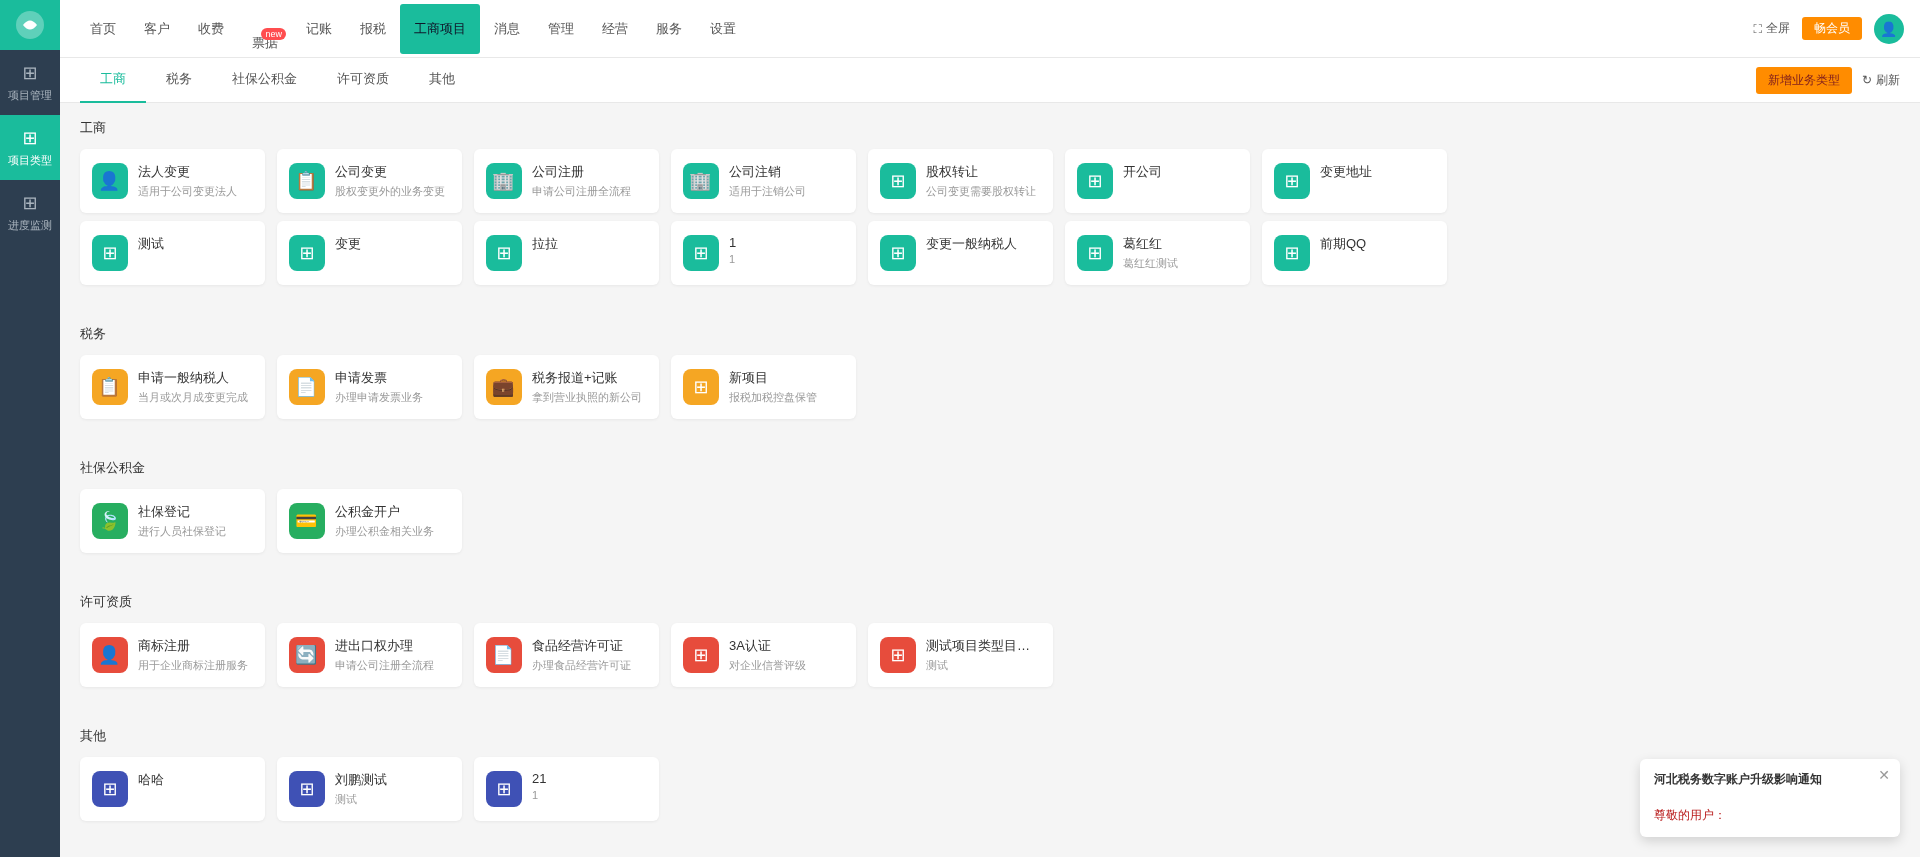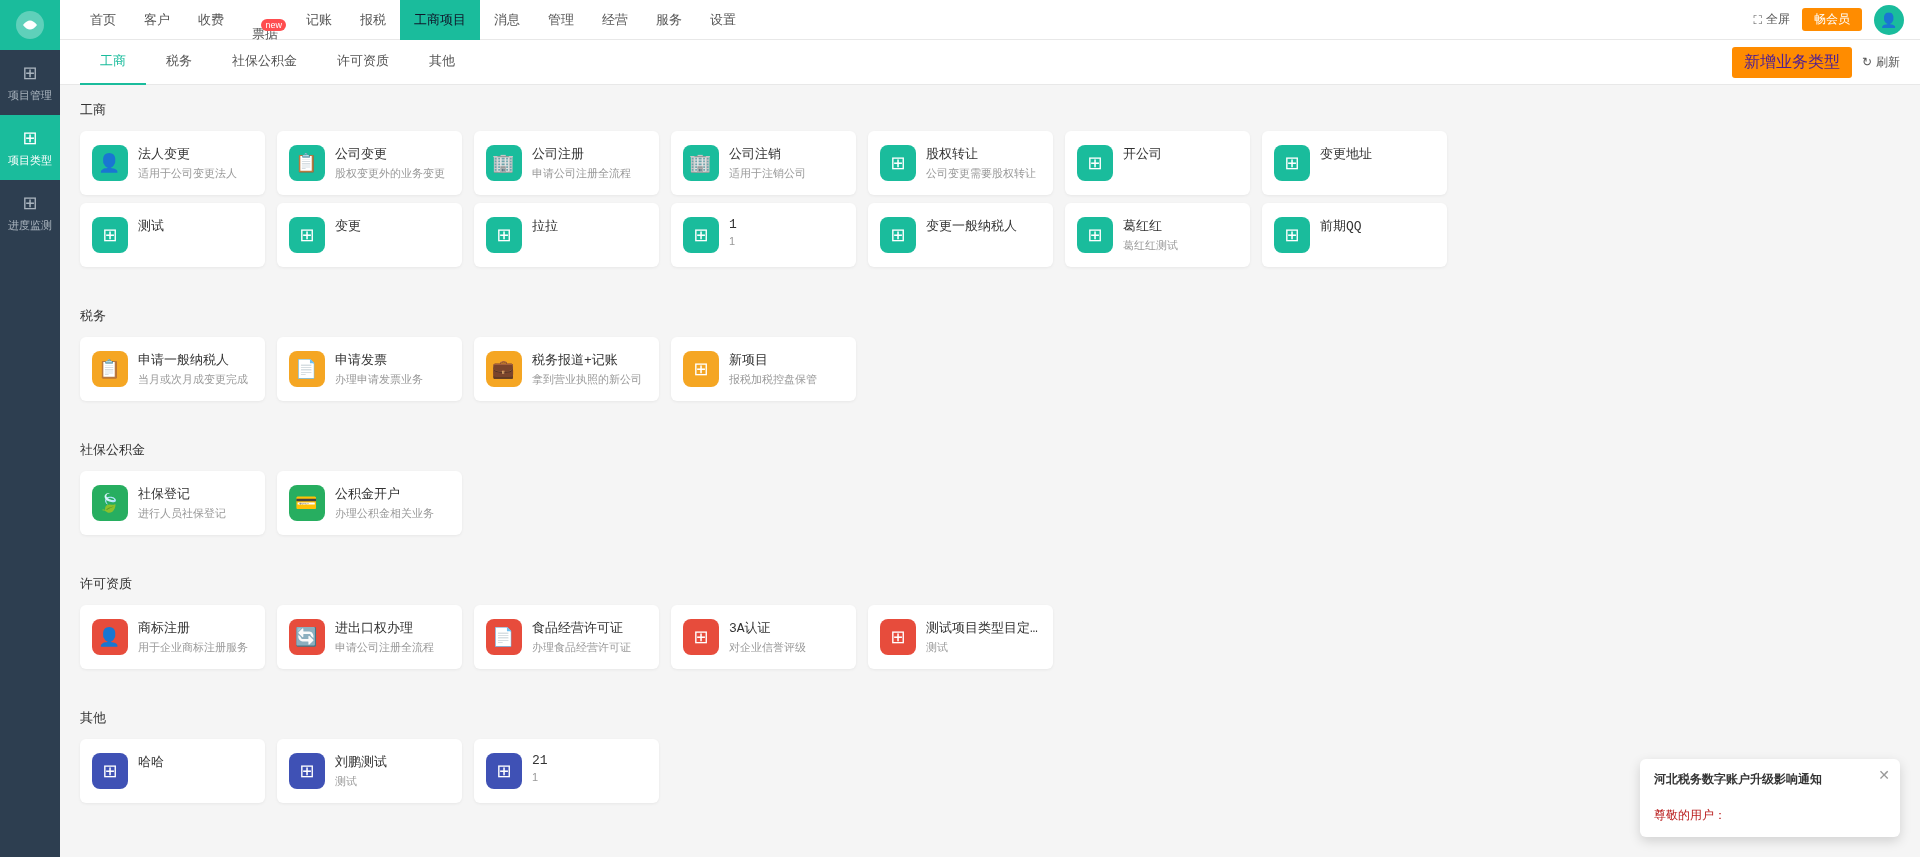--- a/index.html
+++ b/index.html
@@ -39,21 +39,21 @@
     .sidebar-icon { font-size: 18px; }
 
     
     .main-wrapper {
       flex: 1;
       display: flex;
       flex-direction: column;
       overflow: hidden;
     }
     .top-nav {
-      height: 40px;
+      height: 58px;
       background: #fff;
       display: flex;
       align-items: center;
       padding: 0 16px;
       border-bottom: 1px solid #e8e8e8;
       gap: 0;
       flex-shrink: 0;
     }
     .nav-item {
       padding: 0 14px;
@@ -148,24 +148,24 @@
       border-bottom: 2px solid #1abc9c;
     }
     .tabs-right {
       margin-left: auto;
       display: flex;
       align-items: center;
       gap: 10px;
     }
     .new-type-btn {
       background: #ff8c00;
-      color: #4c1d95;
+      color: #7f1d1d;
       padding: 5px 12px;
       border-radius: 3px;
-      font-size: 16px;
+      font-size: 12px;
       cursor: pointer;
       white-space: nowrap;
     }
     .refresh-btn {
       display: flex;
       align-items: center;
       gap: 4px;
       cursor: pointer;
       font-size: 12px;
       color: #555;
@@ -213,21 +213,20 @@
     }
     .card-text { flex: 1; min-width: 0; }
     .card-title {
       font-size: 13px;
       color: #333;
       font-weight: 500;
       margin-bottom: 3px;
       white-space: nowrap;
       overflow: hidden;
       text-overflow: ellipsis;
-      font-family: Liberation Mono, monospace;
     }
     .card-desc {
       font-size: 11px;
       color: #999;
       white-space: nowrap;
       overflow: hidden;
       text-overflow: ellipsis;
     }
 
     

